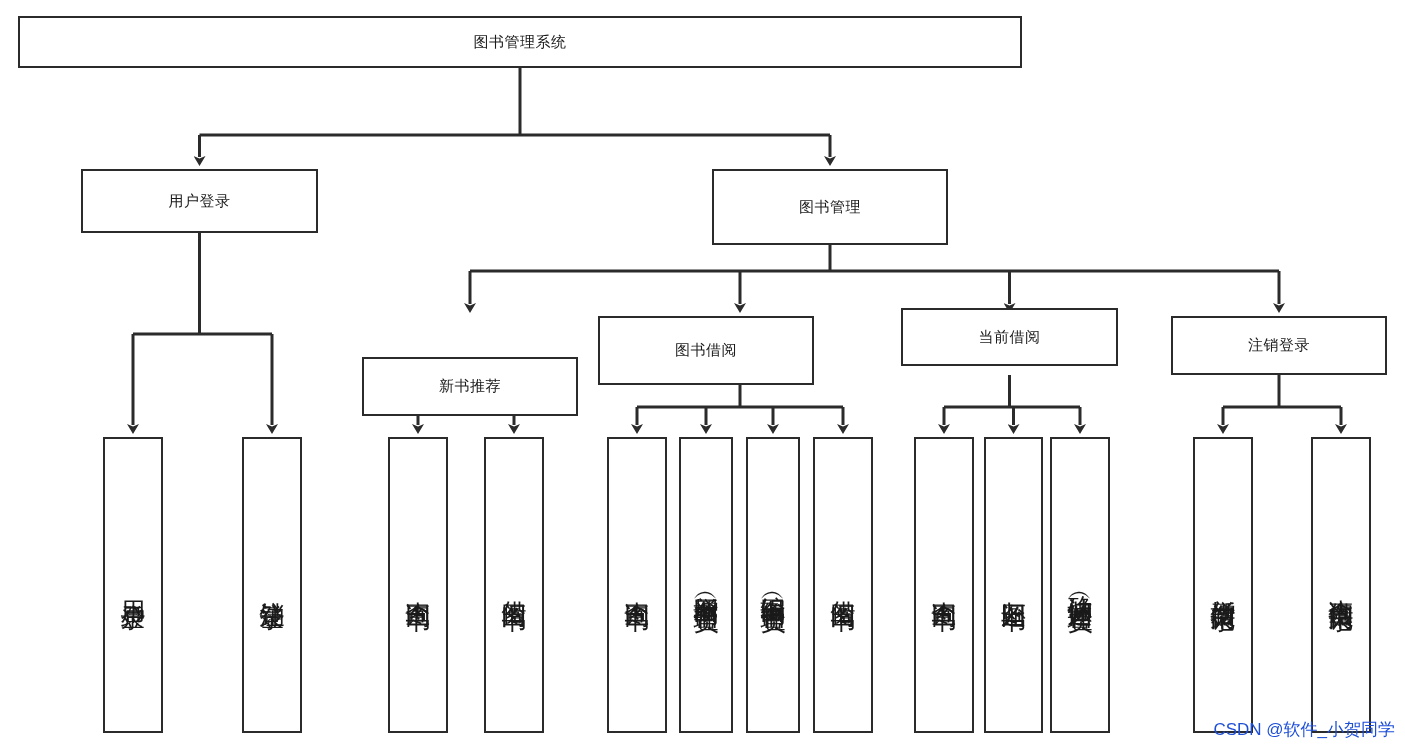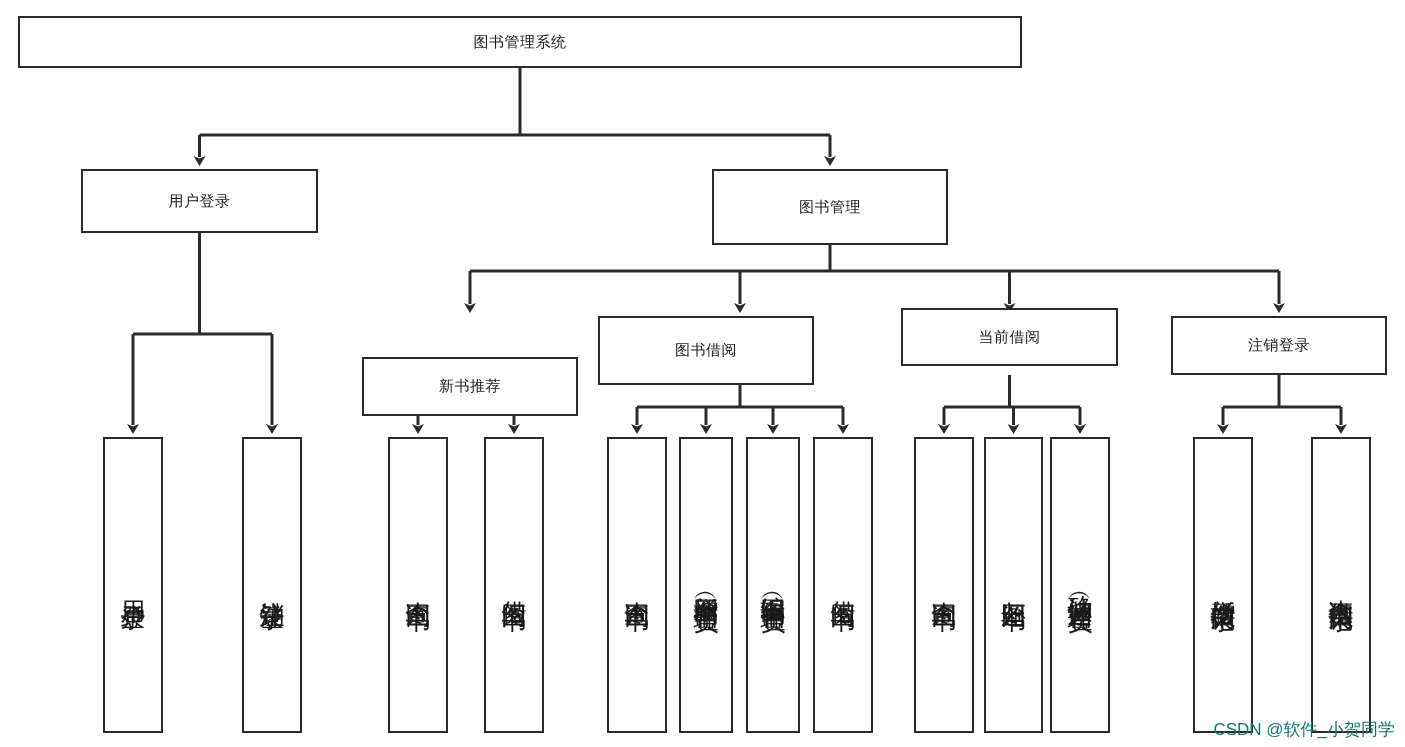--- a/index.html
+++ b/index.html
@@ -49,21 +49,21 @@
     writing-mode: vertical-rl;
     text-orientation: upright;
     letter-spacing: 2px;
     white-space: nowrap;
   }
   #watermark {
     position: absolute;
     right: 10px;
     bottom: 6px;
     font-size: 17px;
-    color: #0f766e;
+    color: #1d4ed8;
     white-space: nowrap;
     pointer-events: none;
   }
 </style>
 </head>
 <body>
 
 <div id="canvas">
   <svg id="wires" viewBox="0 0 1405 747" xmlns="http://www.w3.org/2000/svg">
     <defs>

